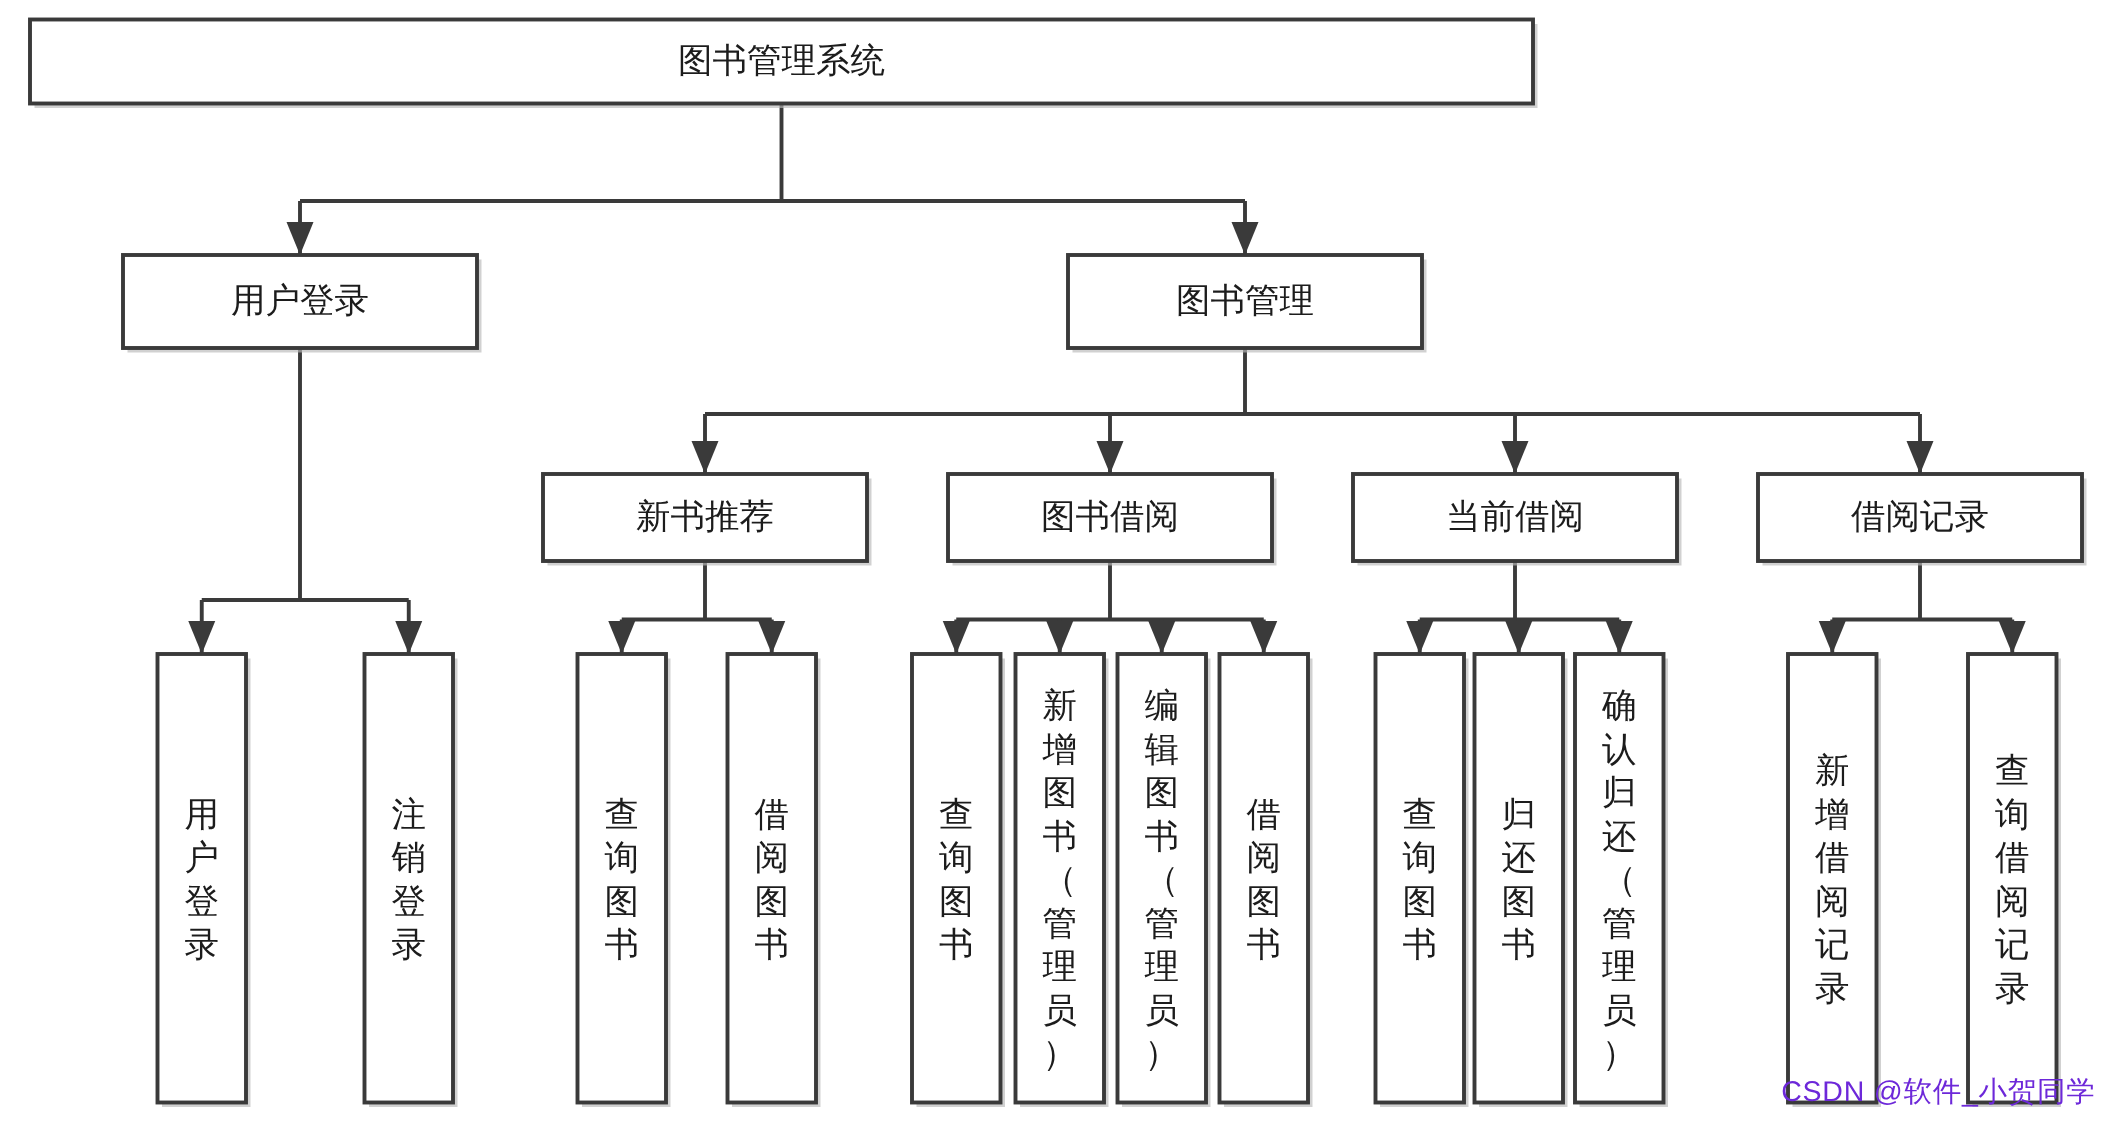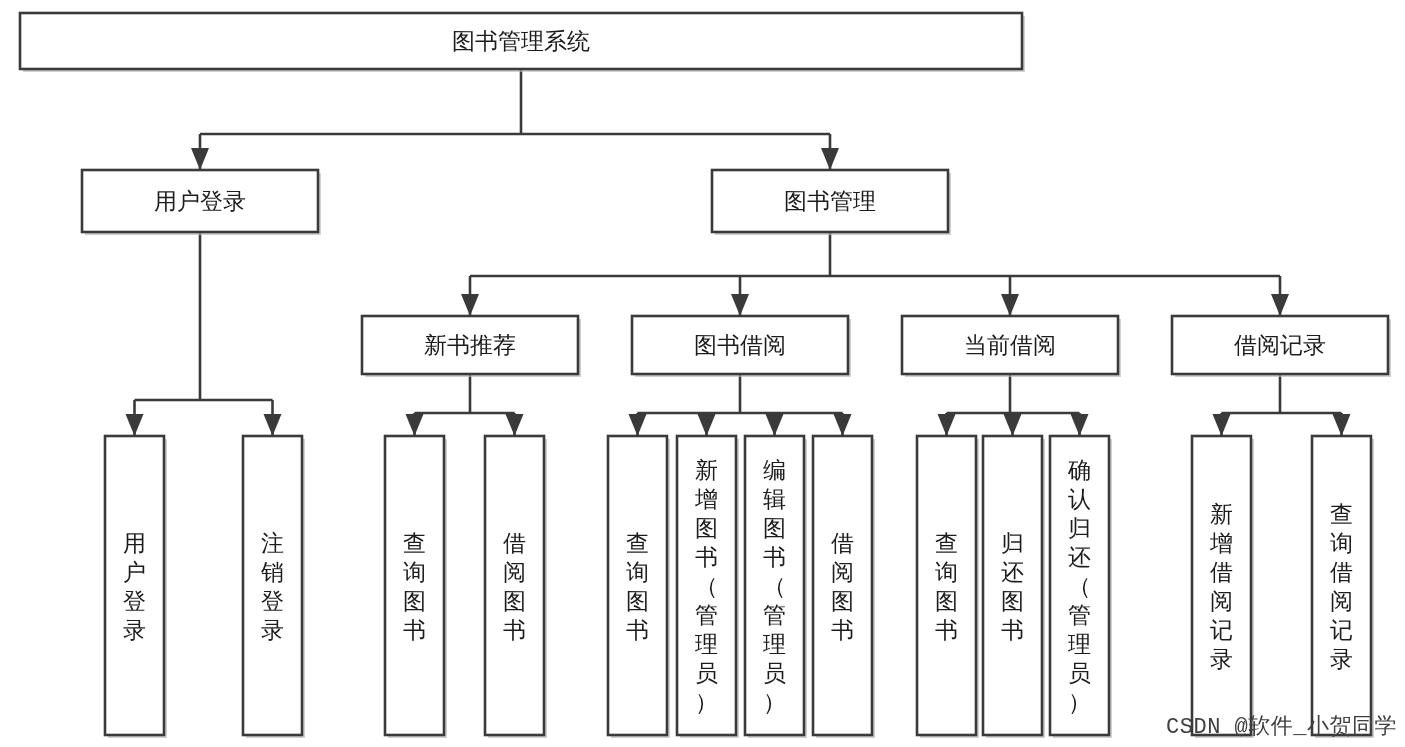--- a/index.html
+++ b/index.html
@@ -54,23 +54,23 @@
   .node-label-v {
     font-family: "DejaVu Sans", "Liberation Sans", sans-serif;
     font-size: 23px;
     fill: #1c1c1c;
     text-anchor: middle;
   }
   .watermark {
     position: absolute;
     right: 8px;
     bottom: 6px;
-    font-family: Liberation Mono, monospace;
-    font-size: 22px;
-    color: #404040;
+    font-family: Liberation Sans, sans-serif;
+    font-size: 19px;
+    color: #6d28d9;
     letter-spacing: 0.5px;
     white-space: nowrap;
     pointer-events: none;
   }
 </style>
 </head>
 <body>
 
 <div id="canvas">
   <svg class="diagram" id="diagram-svg" viewBox="0 0 1405 747" xmlns="http://www.w3.org/2000/svg">

